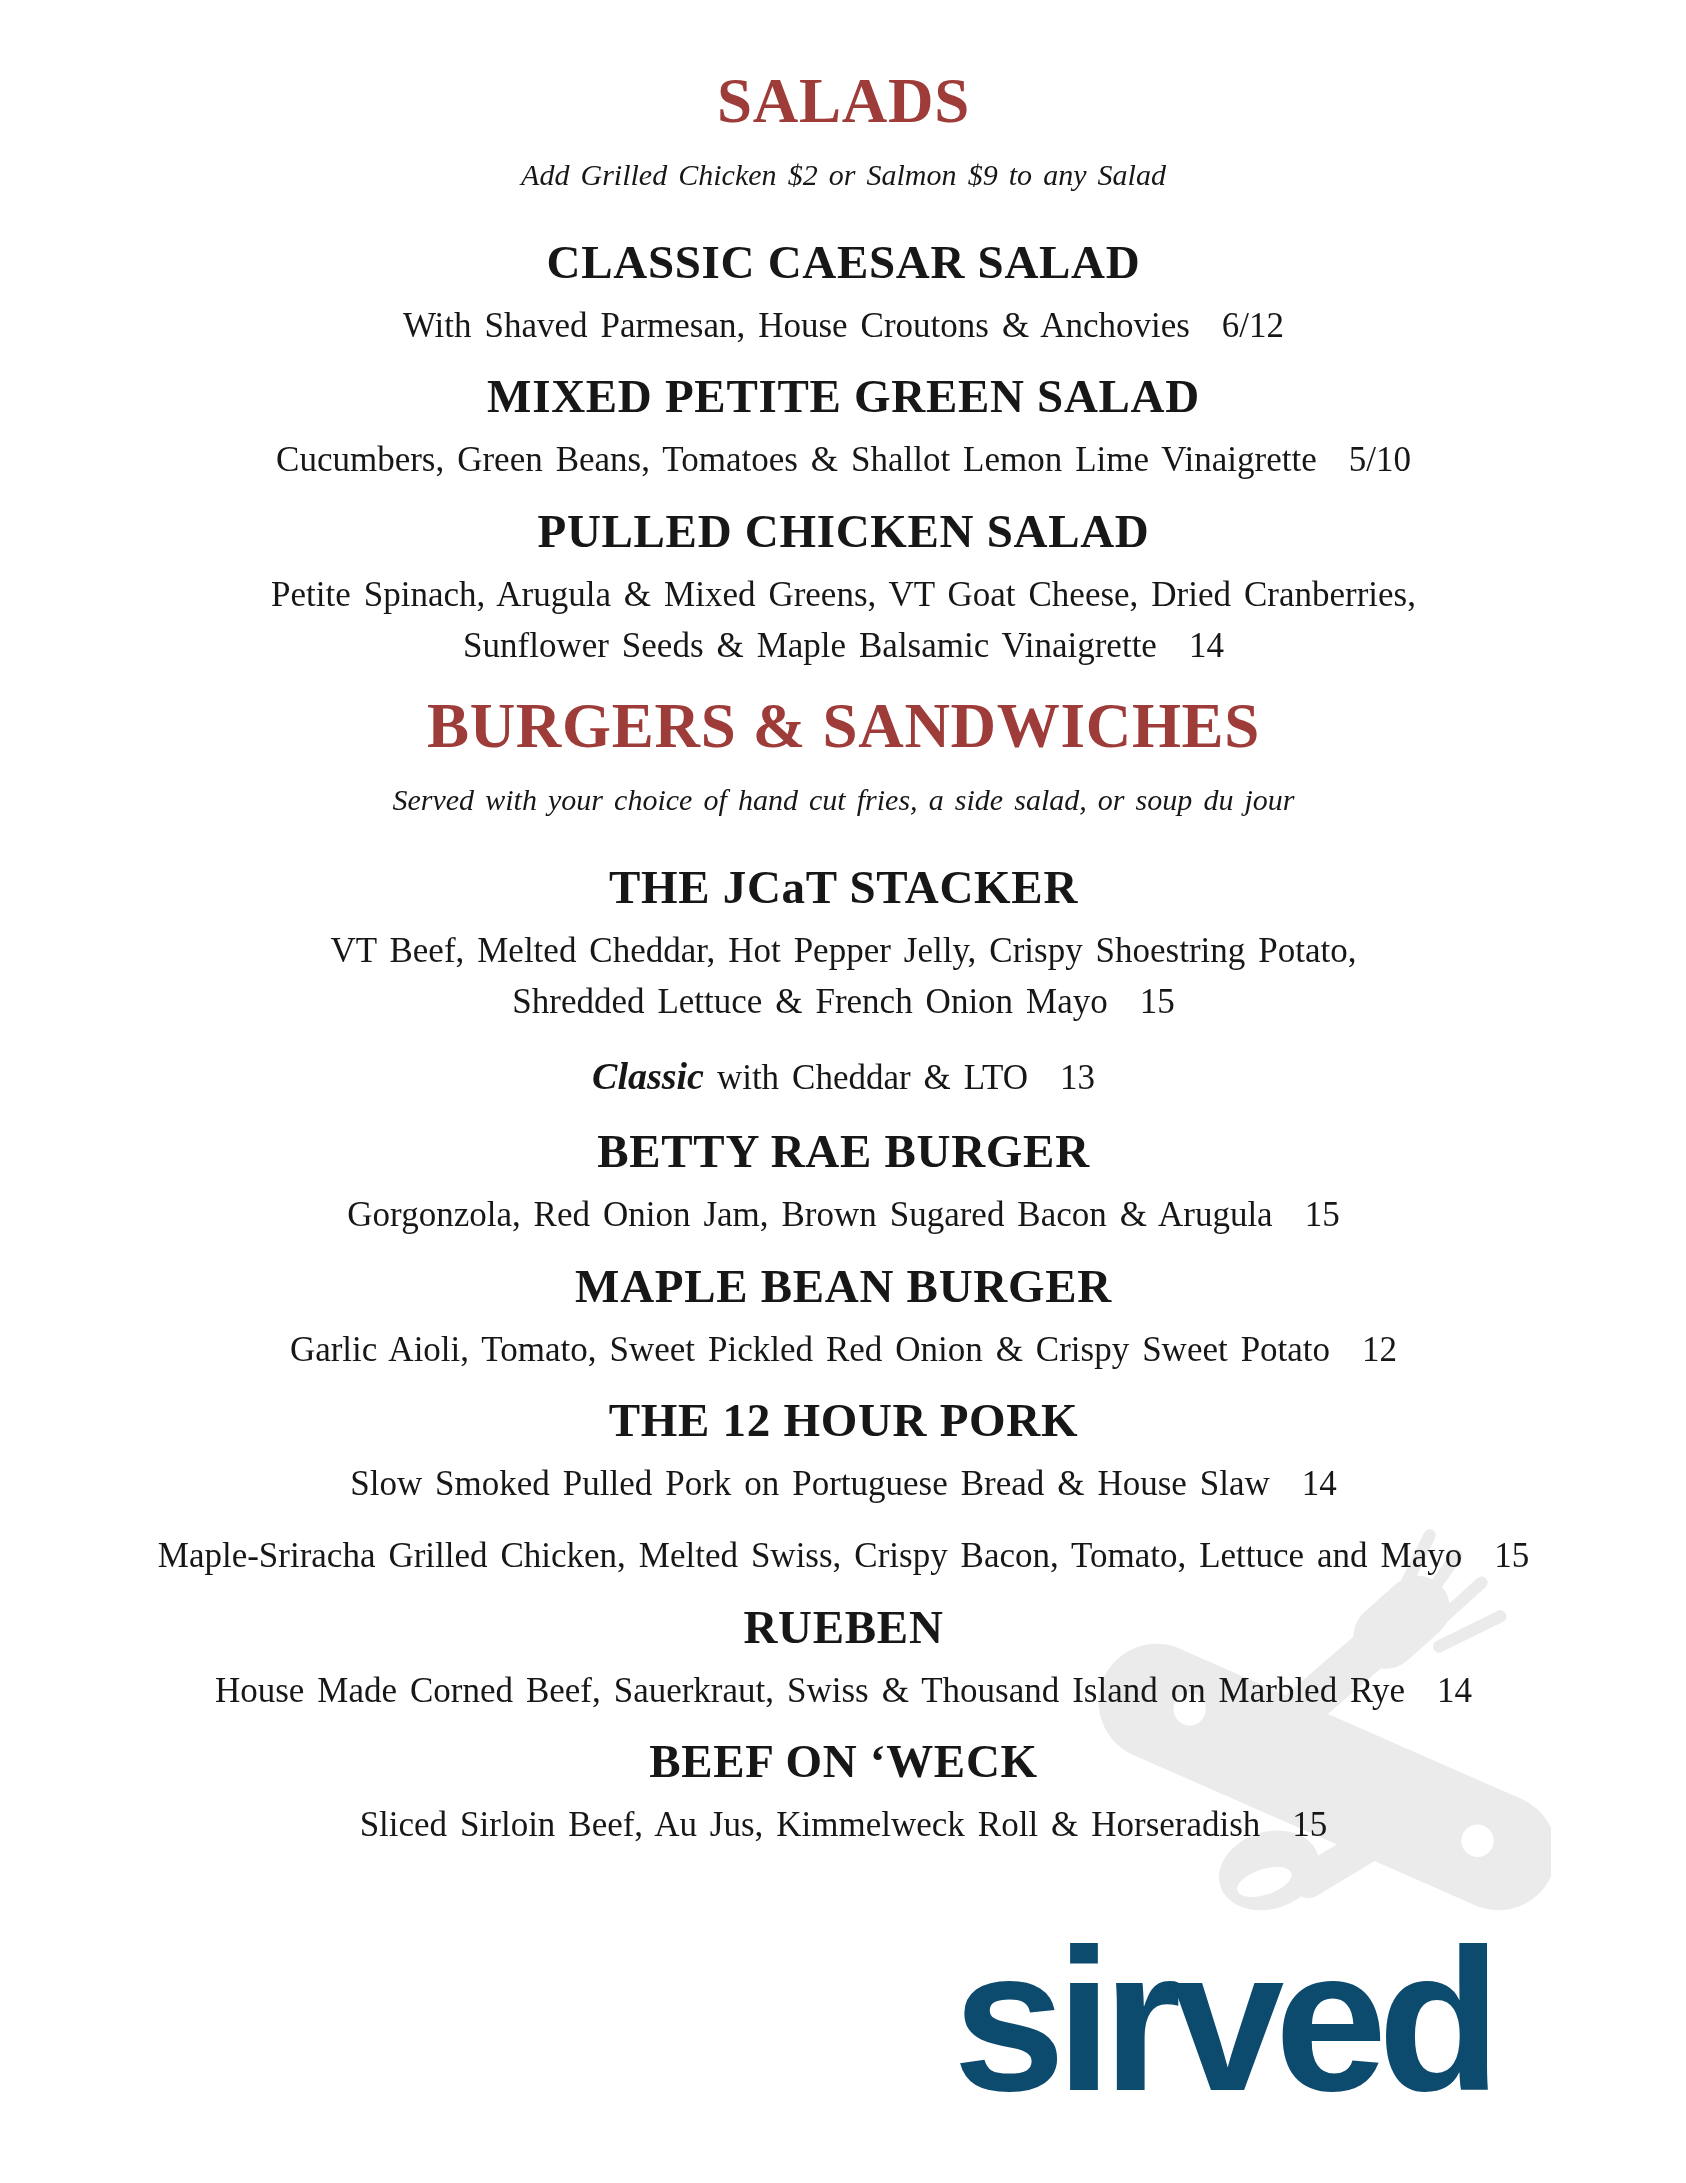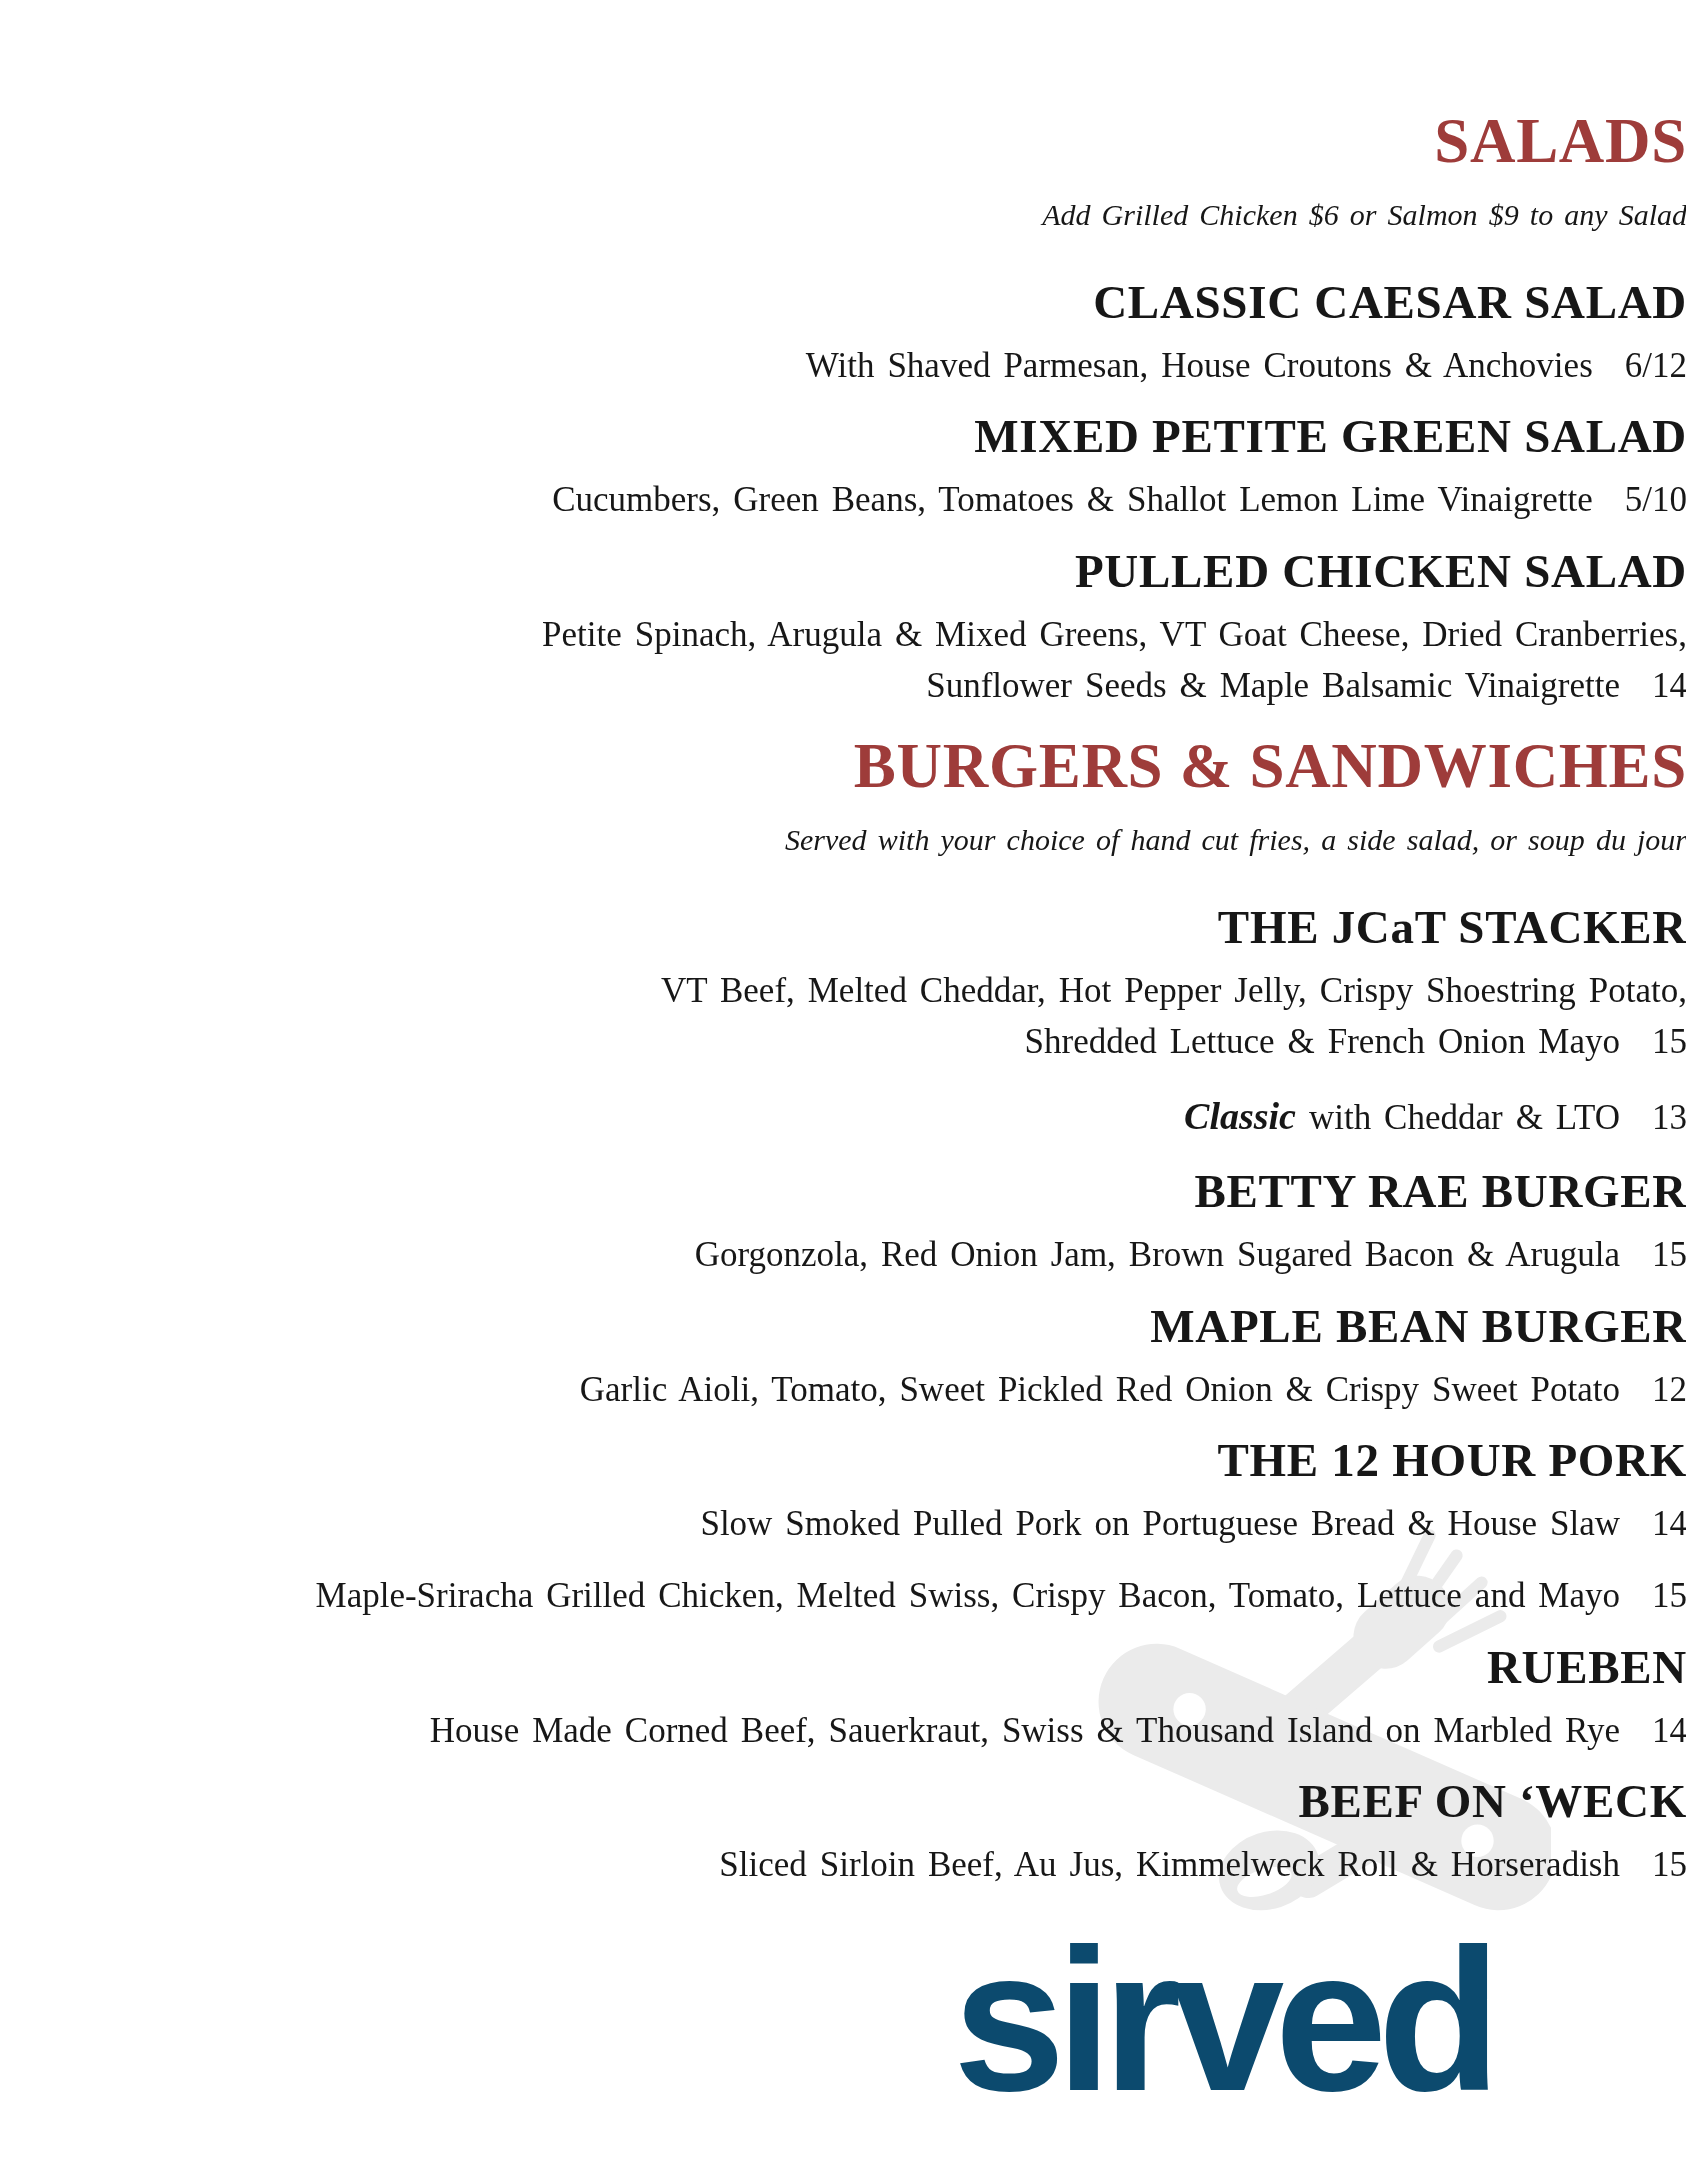--- a/index.html
+++ b/index.html
@@ -35,22 +35,22 @@
     letter-spacing: -9.4px;
     color: #0c4a6e;
     white-space: nowrap;
     user-select: none;
   }
 
   
   .content {
     position: relative;
     z-index: 1;
-    text-align: right;
-    padding-top: 108px;
+    text-align: center;
+    padding-top: 68px;
   }
 
   .section-title {
     margin: 0 0 23px 0;
     font-size: 63px;
     line-height: 1.05;
     font-weight: 700;
     letter-spacing: 0.7px;
     color: #9e3c3a;
   }
@@ -117,21 +117,21 @@
     <circle cx="164" cy="383" r="24" fill="#ffffff"></circle>
     <circle cx="591" cy="578" r="24" fill="#ffffff"></circle>
   </svg>
 
   <div class="watermark-text">sirved</div>
 
   <div class="content">
 
     <section>
       <h1 class="section-title">SALADS</h1>
-      <p class="section-note">Add Grilled Chicken $6 or Salmon $9 to any Salad</p>
+      <p class="section-note">Add Grilled Chicken $2 or Salmon $9 to any Salad</p>
 
       <div class="menu-item">
         <h2 class="item-name">CLASSIC CAESAR SALAD</h2>
         <p class="item-desc"><span>With Shaved Parmesan, House Croutons &amp; Anchovies</span><span class="price">6/12</span></p>
       </div>
 
       <div class="menu-item">
         <h2 class="item-name">MIXED PETITE GREEN SALAD</h2>
         <p class="item-desc"><span>Cucumbers, Green Beans, Tomatoes &amp; Shallot Lemon Lime Vinaigrette</span><span class="price">5/10</span></p>
       </div>

